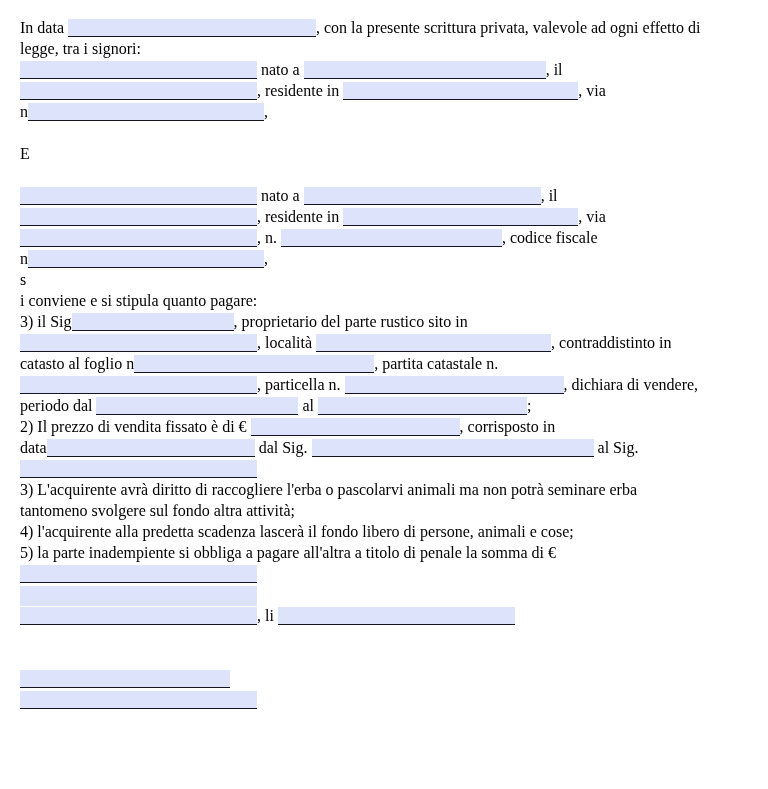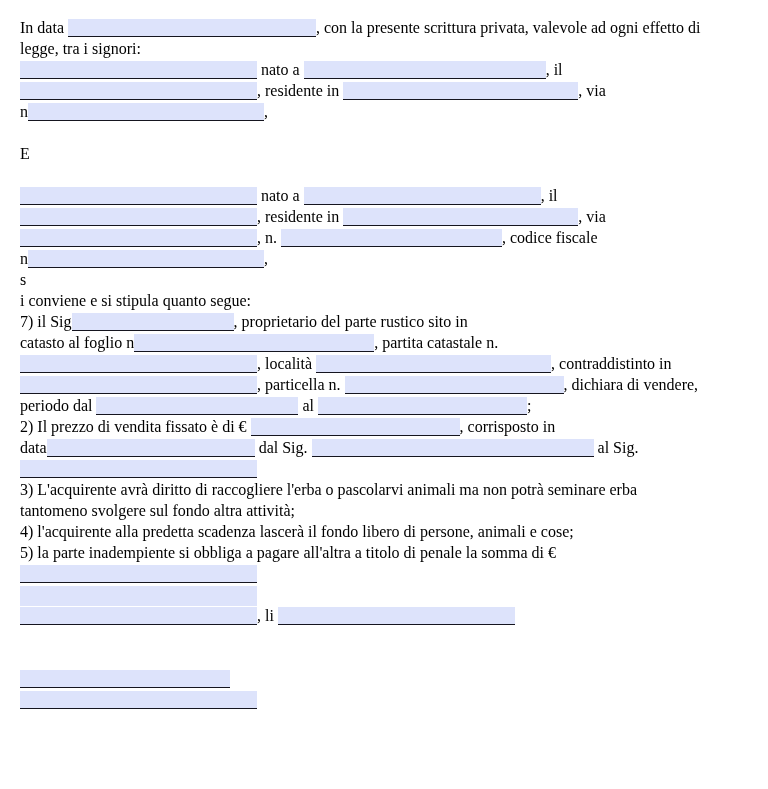--- a/index.html
+++ b/index.html
@@ -45,24 +45,24 @@
       <div class="line"><span class="field" style="width: 237px;"></span><span class="text">, residente in </span><span class="field" style="width: 235px;"></span><span class="text">, via</span></div>
       <div class="line"><span class="text">n</span><span class="field" style="width: 236px;"></span><span class="text">,</span></div>
       <div class="line">&nbsp;</div>
       <div class="line"><span class="text">E</span></div>
       <div class="line">&nbsp;</div>
       <div class="line"><span class="field" style="width: 237px;"></span><span class="text"> nato a </span><span class="field" style="width: 237px;"></span><span class="text">, il</span></div>
       <div class="line"><span class="field" style="width: 237px;"></span><span class="text">, residente in </span><span class="field" style="width: 235px;"></span><span class="text">, via</span></div>
       <div class="line"><span class="field" style="width: 237px;"></span><span class="text">, n. </span><span class="field" style="width: 221px;"></span><span class="text">, codice fiscale</span></div>
       <div class="line"><span class="text">n</span><span class="field" style="width: 236px;"></span><span class="text">,</span></div>
       <div class="line"><span class="text">s</span></div>
-      <div class="line"><span class="text">i conviene e si stipula quanto segue:</span></div>
-      <div class="line"><span class="text">7) il Sig</span><span class="field" style="width: 162px;"></span><span class="text">, proprietario del parte rustico sito in</span></div>
+      <div class="line"><span class="text">i conviene e si stipula quanto pagare:</span></div>
+      <div class="line"><span class="text">3) il Sig</span><span class="field" style="width: 162px;"></span><span class="text">, proprietario del parte rustico sito in</span></div>
+      <div class="line"><span class="field" style="width: 237px;"></span><span class="text">, località </span><span class="field" style="width: 235px;"></span><span class="text">, contraddistinto in</span></div>
       <div class="line"><span class="text">catasto al foglio n</span><span class="field" style="width: 240px;"></span><span class="text">, partita catastale n.</span></div>
-      <div class="line"><span class="field" style="width: 237px;"></span><span class="text">, località </span><span class="field" style="width: 235px;"></span><span class="text">, contraddistinto in</span></div>
       <div class="line"><span class="field" style="width: 237px;"></span><span class="text">, particella n. </span><span class="field" style="width: 219px;"></span><span class="text">, dichiara di vendere,</span></div>
       <div class="line"><span class="text">periodo dal </span><span class="field" style="width: 202px;"></span><span class="text"> al </span><span class="field" style="width: 209px;"></span><span class="text">;</span></div>
       <div class="line"><span class="text">2) Il prezzo di vendita fissato è di € </span><span class="field" style="width: 209px;"></span><span class="text">, corrisposto in</span></div>
       <div class="line"><span class="text">data</span><span class="field" style="width: 208px;"></span><span class="text"> dal Sig. </span><span class="field" style="width: 282px;"></span><span class="text"> al Sig.</span></div>
       <div class="line"><span class="field" style="width: 237px;"></span></div>
       <div class="line"><span class="text">3) L'acquirente avrà diritto di raccogliere l'erba o pascolarvi animali ma non potrà seminare erba</span></div>
       <div class="line"><span class="text">tantomeno svolgere sul fondo altra attività;</span></div>
       <div class="line"><span class="text">4) l'acquirente alla predetta scadenza lascerà il fondo libero di persone, animali e cose;</span></div>
       <div class="line"><span class="text">5) la parte inadempiente si obbliga a pagare all'altra a titolo di penale la somma di €</span></div>
       <div class="line"><span class="field" style="width: 237px;"></span></div>

